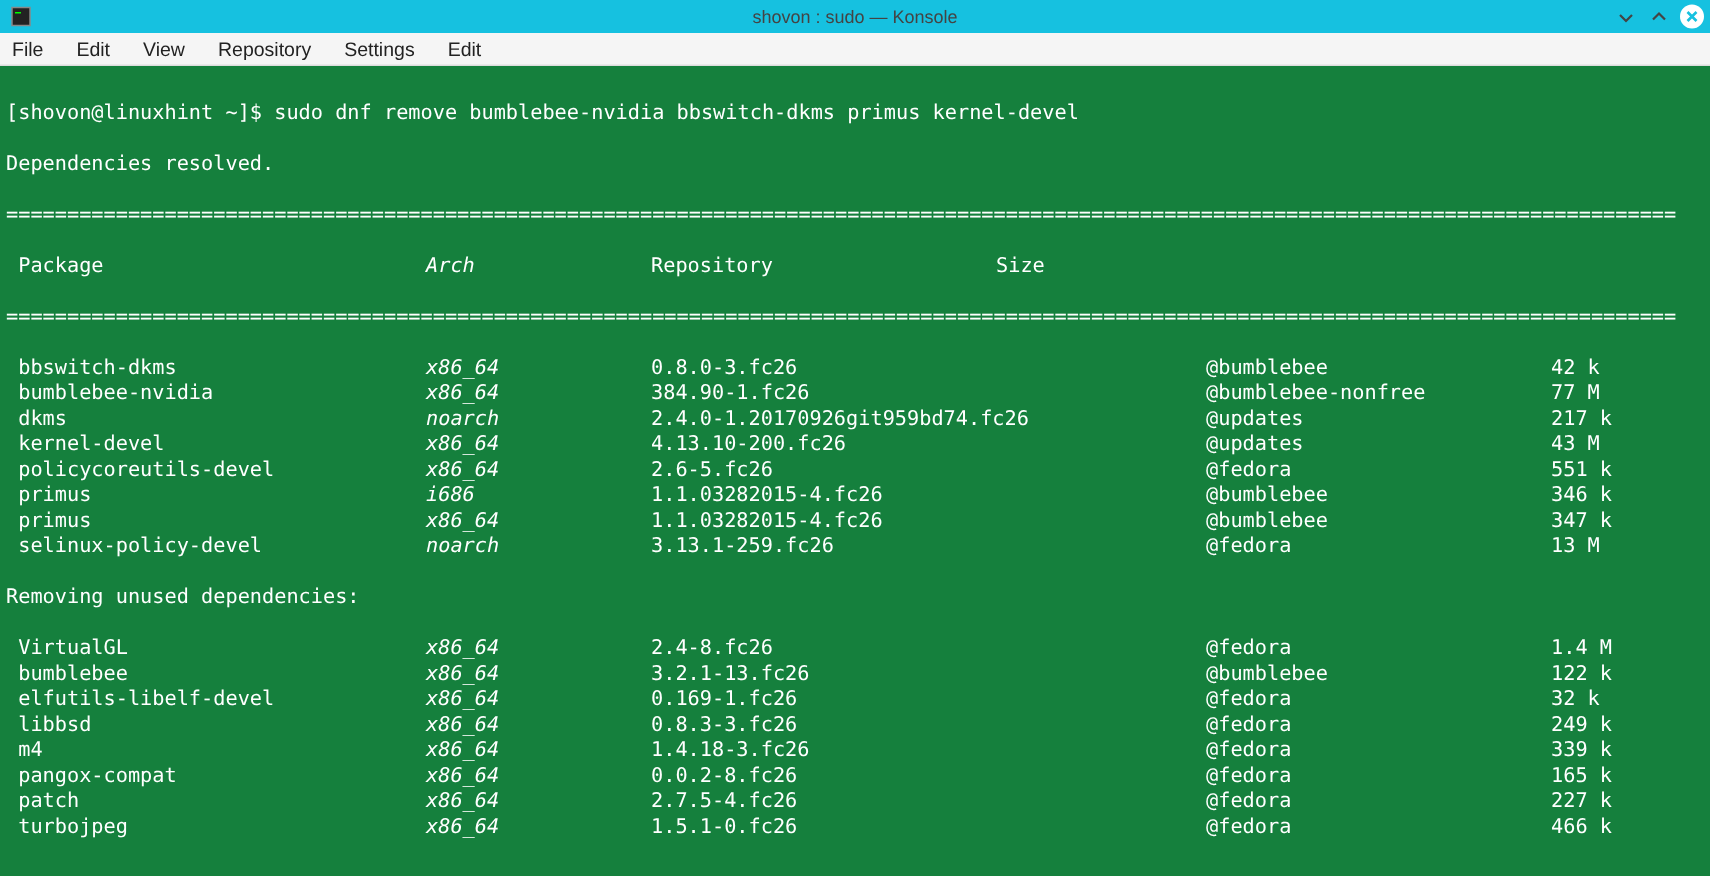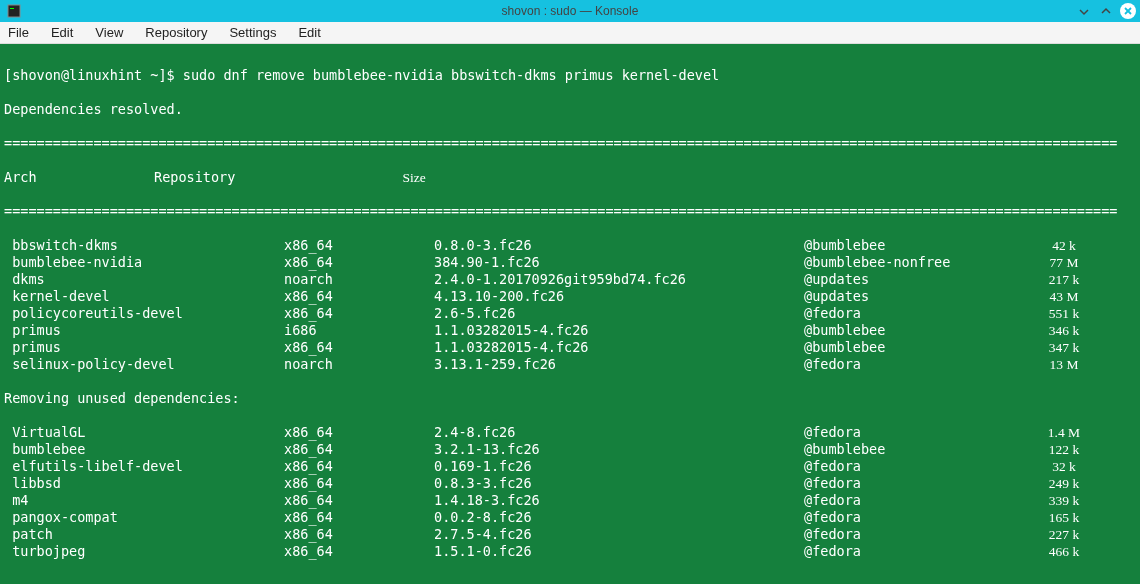--- a/index.html
+++ b/index.html
@@ -73,24 +73,24 @@
     font-family: "DejaVu Sans Mono", "Courier New", monospace;
     font-size: 13.5px;
     line-height: 17px;
     padding: 6px 4px;
     white-space: pre;
     height: calc(584px - 44px);
     overflow: hidden;
   }
   .terminal .row { display: flex; }
   .col-pkg  { width: 280px; }
-  .col-arch { width: 150px; }
+  .col-arch { width: 150px; font-style: italic; }
   .col-ver  { width: 370px; }
   .col-repo { width: 230px; }
-  .col-size { width: 60px; text-align: center; font-family: Liberation Serif, serif; }
+  .col-size { width: 60px; text-align: left; }
   .divline { letter-spacing: 0; overflow: hidden; white-space: nowrap; }
 </style>
 </head>
 <body>
 
 <div class="titlebar">
   <span class="titlebar-icon">
     <svg width="14" height="14" viewBox="0 0 14 14">
         <rect x="1" y="1" width="12" height="12" fill="#222" stroke="#888" stroke-width="1"></rect>
         <rect x="3" y="4" width="4" height="1" fill="#0f0"></rect>
@@ -123,21 +123,21 @@
   <span class="menu-item">View</span>
   <span class="menu-item">Repository</span>
   <span class="menu-item">Settings</span>
   <span class="menu-item">Edit</span>
 </div>
 
 <div class="terminal">
 <div><span>[shovon@linuxhint ~]$ </span><span>sudo dnf remove bumblebee-nvidia bbswitch-dkms primus kernel-devel</span></div>
 <div>Dependencies resolved.</div>
 <div class="divline" id="div1">=========================================================================================================================================</div>
-<div class="row"><span class="col-arch">Arch</span><span class="col-repo">Repository</span><span class="col-size">Size</span></div>
+<div class="row"><span class="col-pkg"> Package</span><span class="col-arch">Arch</span><span class="col-repo">Repository</span><span class="col-size">Size</span></div>
 <div class="divline" id="div2">=========================================================================================================================================</div>
 <div id="removing-rows"><div class="row"><span class="col-pkg"> bbswitch-dkms</span><span class="col-arch">x86_64</span><span class="col-ver">0.8.0-3.fc26</span><span class="col-repo">@bumblebee</span><span class="col-size">42 k</span></div><div class="row"><span class="col-pkg"> bumblebee-nvidia</span><span class="col-arch">x86_64</span><span class="col-ver">384.90-1.fc26</span><span class="col-repo">@bumblebee-nonfree</span><span class="col-size">77 M</span></div><div class="row"><span class="col-pkg"> dkms</span><span class="col-arch">noarch</span><span class="col-ver">2.4.0-1.20170926git959bd74.fc26</span><span class="col-repo">@updates</span><span class="col-size">217 k</span></div><div class="row"><span class="col-pkg"> kernel-devel</span><span class="col-arch">x86_64</span><span class="col-ver">4.13.10-200.fc26</span><span class="col-repo">@updates</span><span class="col-size">43 M</span></div><div class="row"><span class="col-pkg"> policycoreutils-devel</span><span class="col-arch">x86_64</span><span class="col-ver">2.6-5.fc26</span><span class="col-repo">@fedora</span><span class="col-size">551 k</span></div><div class="row"><span class="col-pkg"> primus</span><span class="col-arch">i686</span><span class="col-ver">1.1.03282015-4.fc26</span><span class="col-repo">@bumblebee</span><span class="col-size">346 k</span></div><div class="row"><span class="col-pkg"> primus</span><span class="col-arch">x86_64</span><span class="col-ver">1.1.03282015-4.fc26</span><span class="col-repo">@bumblebee</span><span class="col-size">347 k</span></div><div class="row"><span class="col-pkg"> selinux-policy-devel</span><span class="col-arch">noarch</span><span class="col-ver">3.13.1-259.fc26</span><span class="col-repo">@fedora</span><span class="col-size">13 M</span></div></div>
 <div>Removing unused dependencies:</div>
 <div id="unused-rows"><div class="row"><span class="col-pkg"> VirtualGL</span><span class="col-arch">x86_64</span><span class="col-ver">2.4-8.fc26</span><span class="col-repo">@fedora</span><span class="col-size">1.4 M</span></div><div class="row"><span class="col-pkg"> bumblebee</span><span class="col-arch">x86_64</span><span class="col-ver">3.2.1-13.fc26</span><span class="col-repo">@bumblebee</span><span class="col-size">122 k</span></div><div class="row"><span class="col-pkg"> elfutils-libelf-devel</span><span class="col-arch">x86_64</span><span class="col-ver">0.169-1.fc26</span><span class="col-repo">@fedora</span><span class="col-size">32 k</span></div><div class="row"><span class="col-pkg"> libbsd</span><span class="col-arch">x86_64</span><span class="col-ver">0.8.3-3.fc26</span><span class="col-repo">@fedora</span><span class="col-size">249 k</span></div><div class="row"><span class="col-pkg"> m4</span><span class="col-arch">x86_64</span><span class="col-ver">1.4.18-3.fc26</span><span class="col-repo">@fedora</span><span class="col-size">339 k</span></div><div class="row"><span class="col-pkg"> pangox-compat</span><span class="col-arch">x86_64</span><span class="col-ver">0.0.2-8.fc26</span><span class="col-repo">@fedora</span><span class="col-size">165 k</span></div><div class="row"><span class="col-pkg"> patch</span><span class="col-arch">x86_64</span><span class="col-ver">2.7.5-4.fc26</span><span class="col-repo">@fedora</span><span class="col-size">227 k</span></div><div class="row"><span class="col-pkg"> turbojpeg</span><span class="col-arch">x86_64</span><span class="col-ver">1.5.1-0.fc26</span><span class="col-repo">@fedora</span><span class="col-size">466 k</span></div></div>
 
 
 
 
 
 

